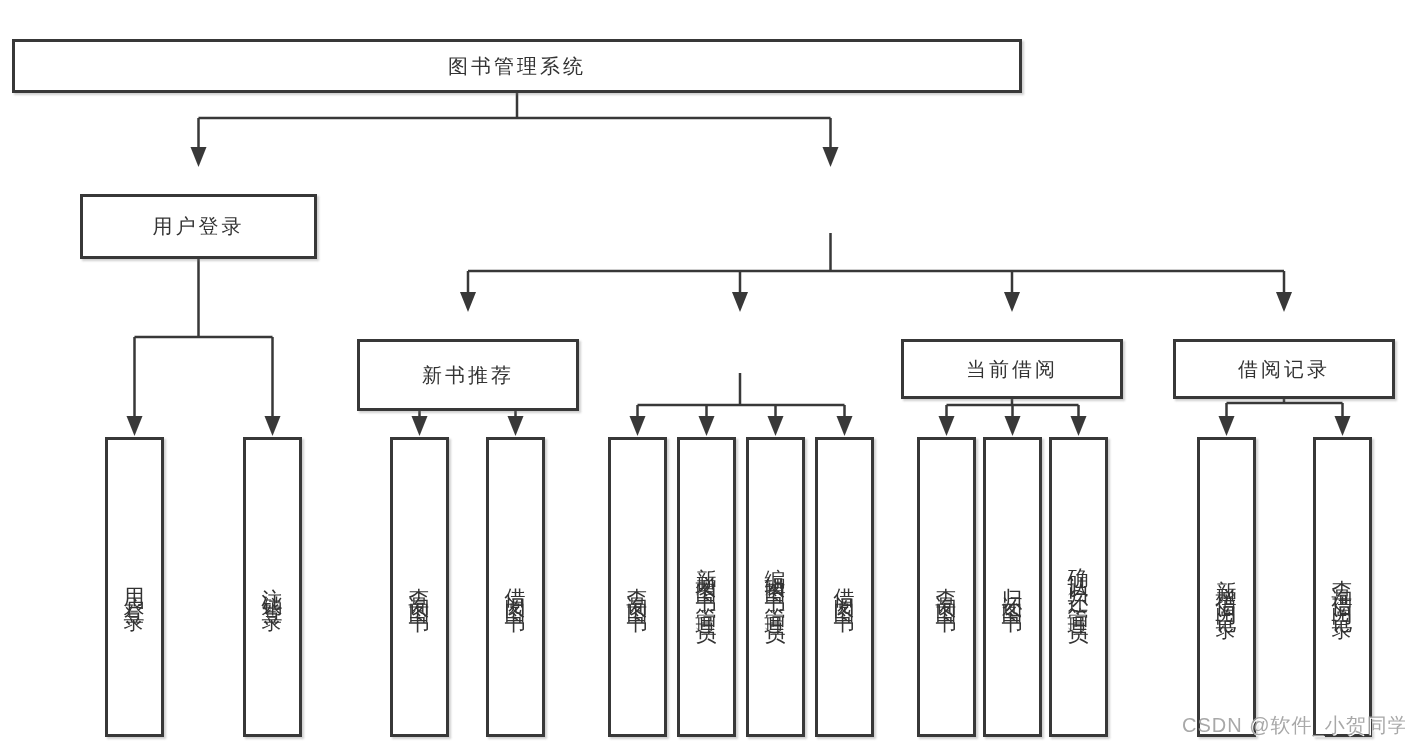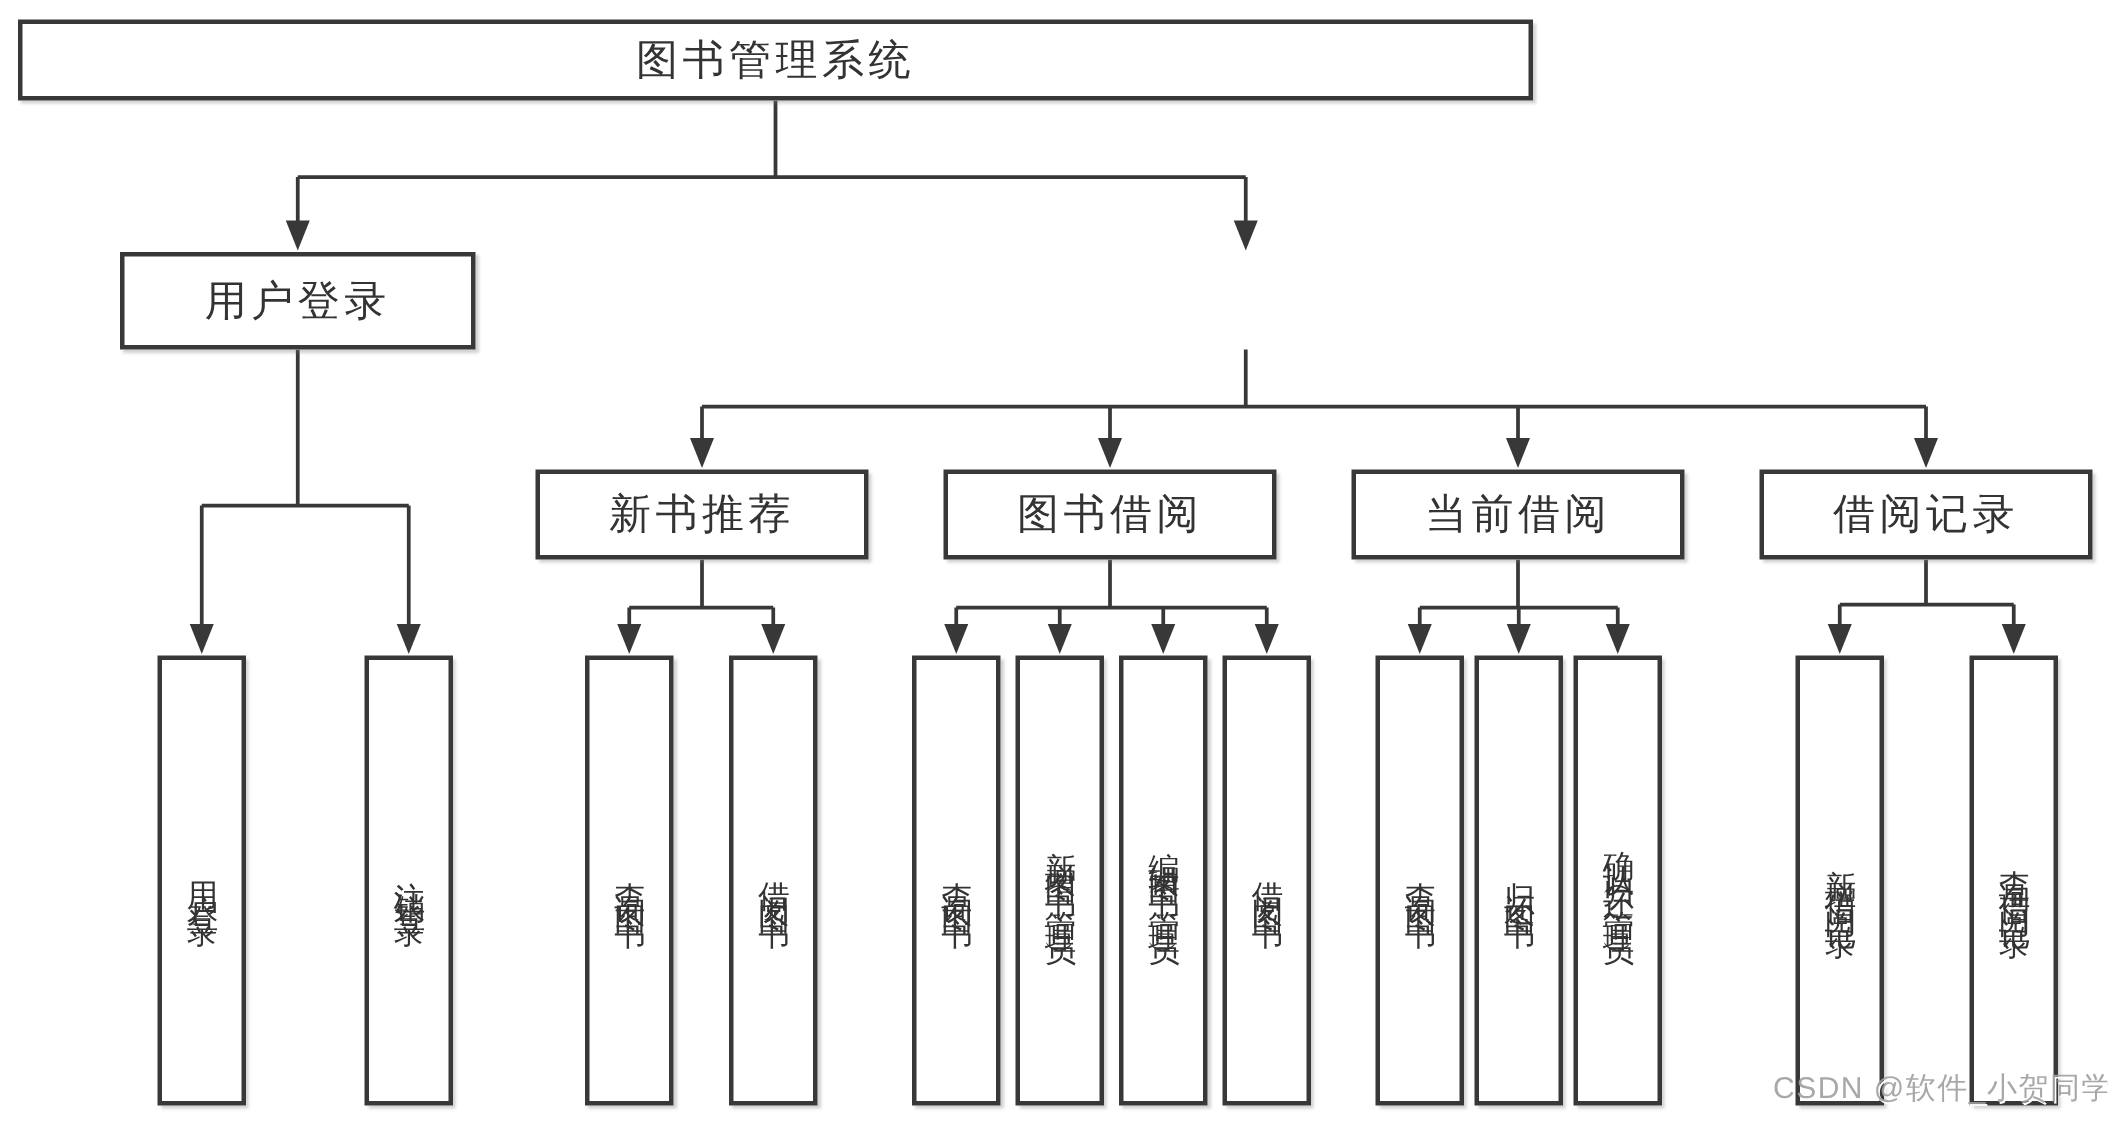--- a/index.html
+++ b/index.html
@@ -29,23 +29,24 @@
     background: #ffffff;
     border: 3px solid #383838;
     box-shadow: 2px 2px 2px rgba(120,120,120,0.35);
     display: flex;
     align-items: center;
     justify-content: center;
     color: #333333;
     z-index: 2;
   }
   .node-h {
-    font-size: 28px;
+    font-size: 20px;
     letter-spacing: 3px;
     white-space: nowrap;
+    margin-top: 26px;
   }
   .leaf {
     top: 437px;
     width: 59px;
     height: 300px;
   }
   .leaf .vtext {
     writing-mode: vertical-rl;
     text-orientation: mixed;
     font-size: 21px;
@@ -126,22 +127,21 @@
       <path class="wire" d="M1284 373 V403 M1226.5 403 H1342.5 M1226.5 403 V420 M1342.5 403 V420"></path>
       <polygon class="head" points="1218.5,416 1234.5,416 1226.5,436"></polygon>
       <polygon class="head" points="1334.5,416 1350.5,416 1342.5,436"></polygon>
     </g>
   </svg>
 
   <div class="node node-h" style="left:12px; top:13px; width:1010px; height:54px;">图书管理系统</div>
 
   <div class="node node-h" style="left:80px; top:168px; width:237px; height:65px;">用户登录</div>
 
-  <div class="node node-h" style="left:357px; top:313px; width:222px; height:60px;">新书推荐</div>
-  <div class="node node-h" style="left:629px; top:313px; width:222px; height:60px;">图书借阅</div>
+  <div class="node node-h" style="left:357px; top:313px; width:222px; height:72px;">新书推荐</div>
   <div class="node node-h" style="left:901px; top:313px; width:222px; height:60px;text-align:right;">当前借阅</div>
   <div class="node node-h" style="left:1173px; top:313px; width:222px; height:60px;">借阅记录</div>
 
   <div class="node leaf" style="left:105px;">
     <span class="vtext">用户登录</span>
   </div>
   <div class="node leaf" style="left:243px;">
     <span class="vtext">注销登录</span>
   </div>
 

